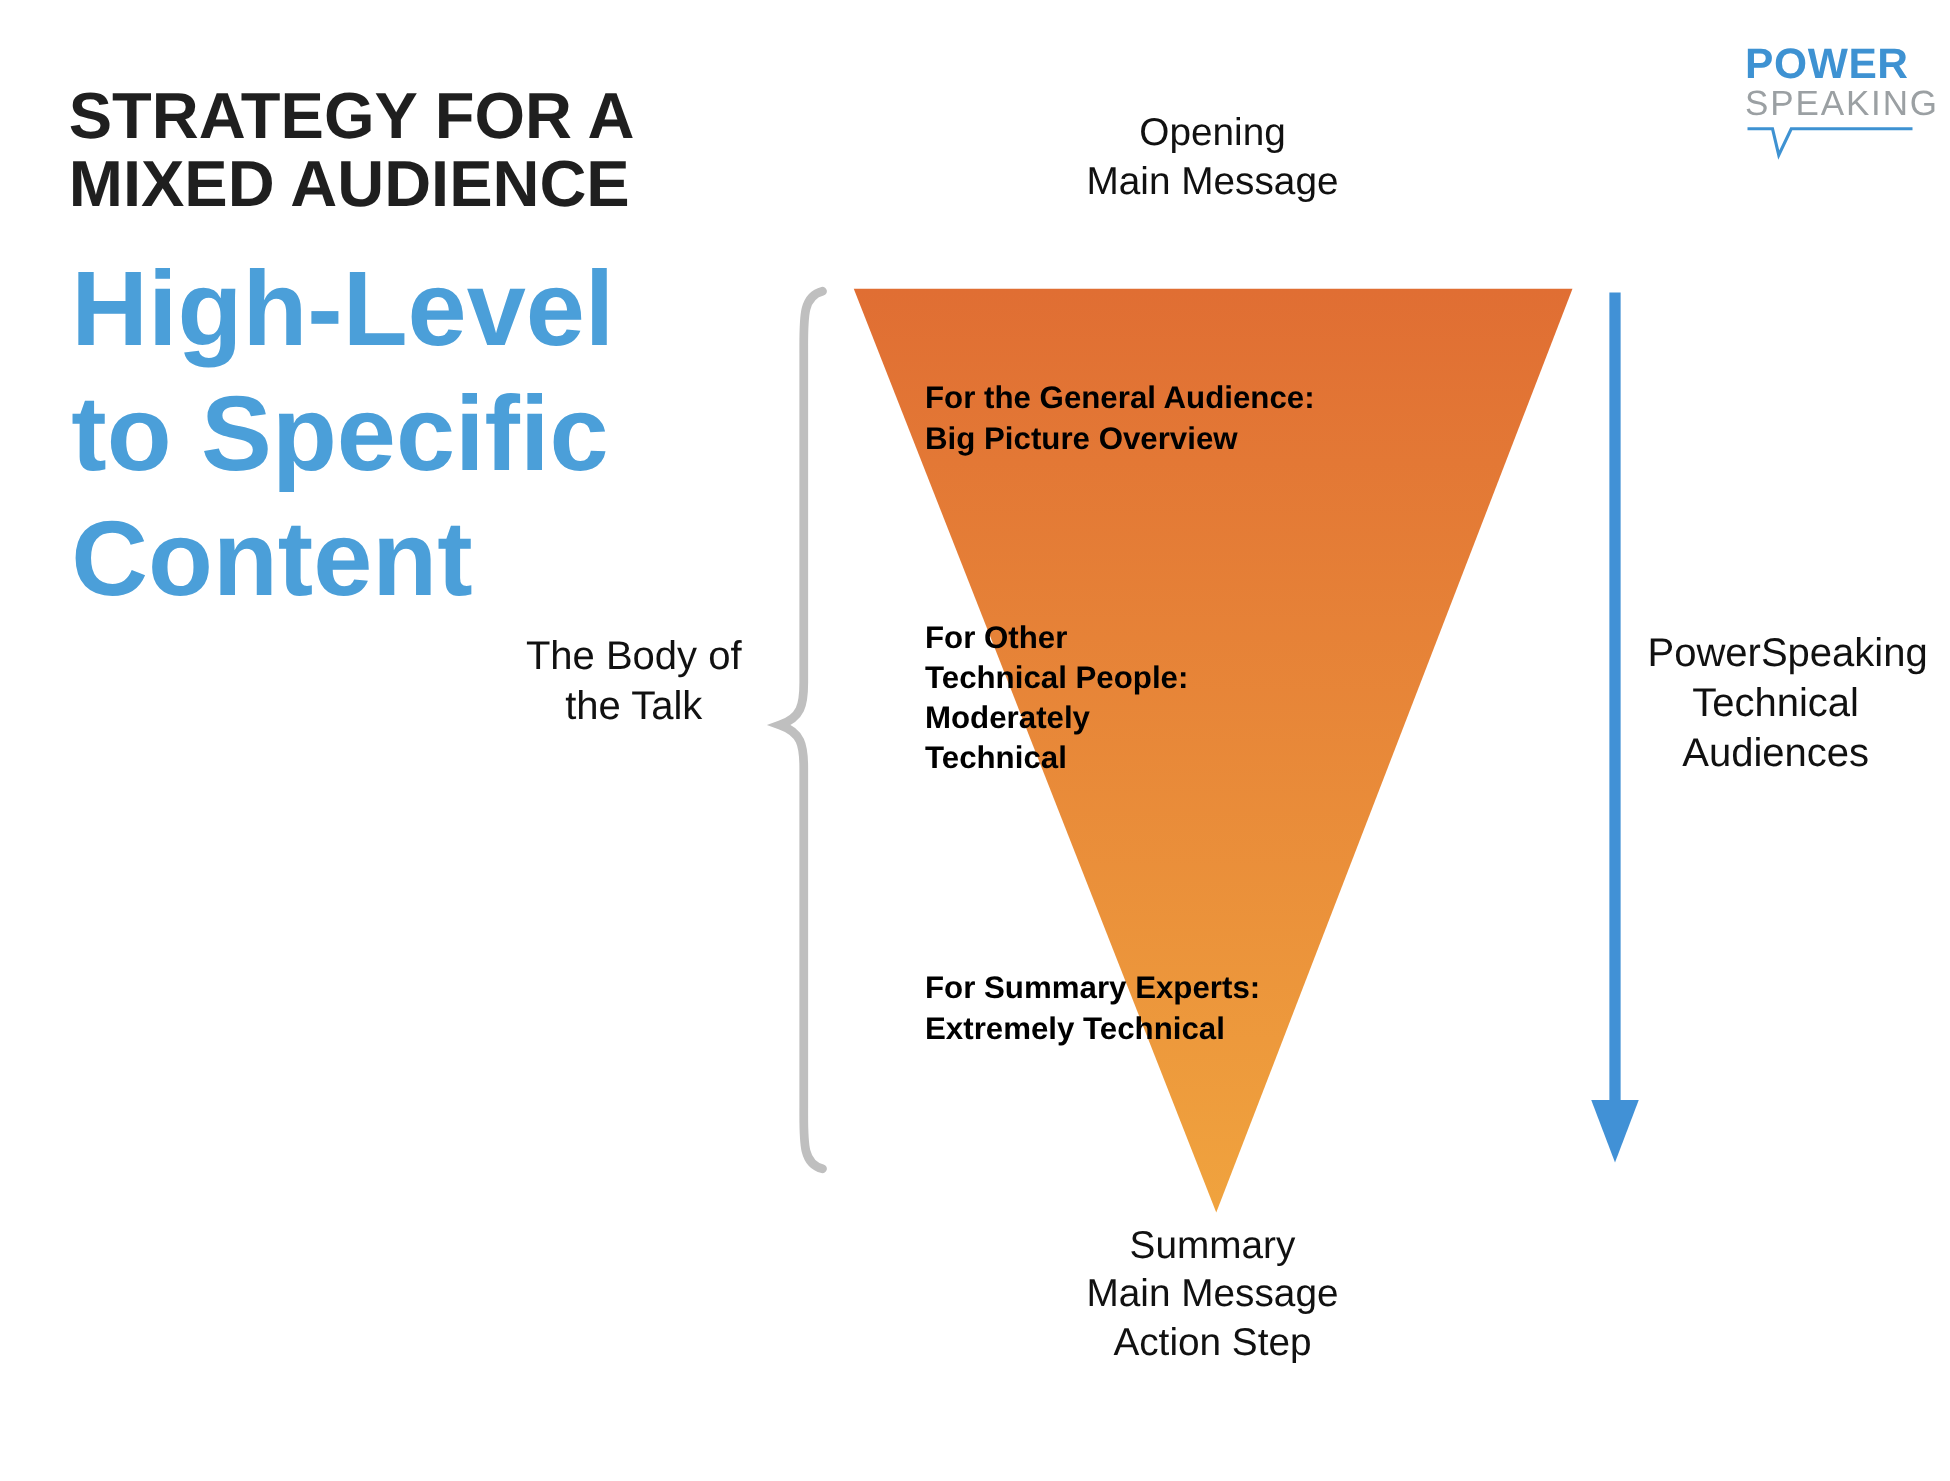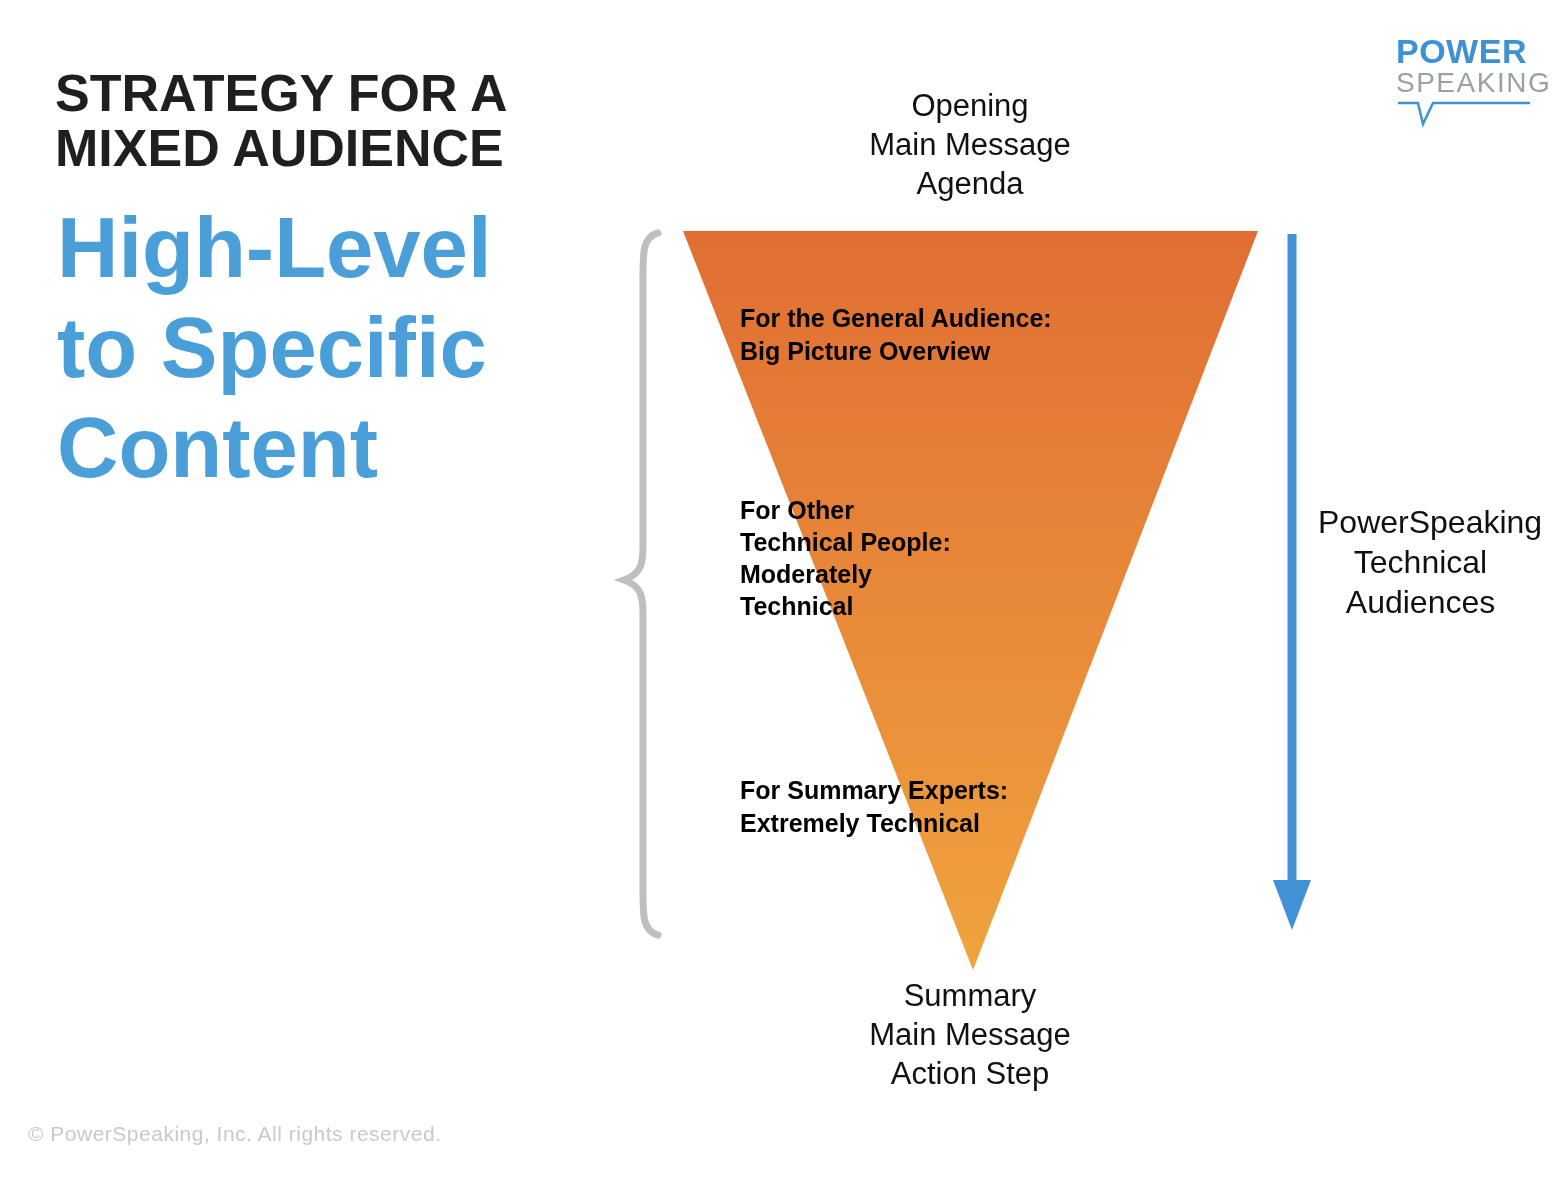--- a/index.html
+++ b/index.html
@@ -119,21 +119,20 @@
     <div class="logo-power">POWER</div>
     <div class="logo-speaking">SPEAKING</div>
     <svg class="logo-tail" width="136" height="28" viewBox="0 0 136 28">
       <polyline points="2,3 22,3 27,24 37,3 134,3" fill="none" stroke="var(--logo-blue)" stroke-width="2.5" stroke-linejoin="miter"></polyline>
     </svg>
   </div>
 
   <div class="abs center-label opening-label">
     <div>Opening</div>
     <div>Main Message</div>
-    <div>Agenda</div>
   </div>
 
   <svg class="abs funnel-svg" width="620" height="748" viewBox="0 0 620 748">
     <defs>
       <linearGradient id="funnelGrad" x1="0" y1="0" x2="0" y2="1">
         <stop offset="0" style="stop-color: var(--funnel-top);"></stop>
         <stop offset="1" style="stop-color: var(--funnel-bottom);"></stop>
       </linearGradient>
     </defs>
     <polygon points="23,5 598,5 313,744" fill="url(#funnelGrad)"></polygon>
@@ -156,26 +155,29 @@
 
   <div class="abs center-label summary-label">
     <div>Summary</div>
     <div>Main Message</div>
     <div>Action Step</div>
   </div>
 
   <svg class="abs brace-svg" width="60" height="712" viewBox="0 0 60 712">
     <path d="M 46,5 C 30,9 31,26 31,54 L 31,318 C 31,336 29,346 12,352 C 29,358 31,368 31,386 L 31,658 C 31,686 30,703 46,707" fill="none" stroke="var(--brace-gray)" stroke-width="7" stroke-linecap="round"></path>
   </svg>
+  <div class="abs side-label body-label">
+    <div>The Body of</div>
+    <div>the Talk</div>
+  </div>
 
   <svg class="abs arrow-svg" width="40" height="702" viewBox="0 0 40 702">
     <line x1="20" y1="4" x2="20" y2="656" stroke="var(--arrow-blue)" stroke-width="9"></line>
     <polygon points="1,650 39,650 20,700" fill="var(--arrow-blue)"></polygon>
   </svg>
   <div class="abs side-label tech-label">
     <div>PowerSpeaking</div>
     <div>Technical</div>
     <div>Audiences</div>
   </div>
 
-  <div class="abs footer">© PowerSpeaking, Inc. All rights reserved.</div>
 
 </div>
 
 </body></html>

